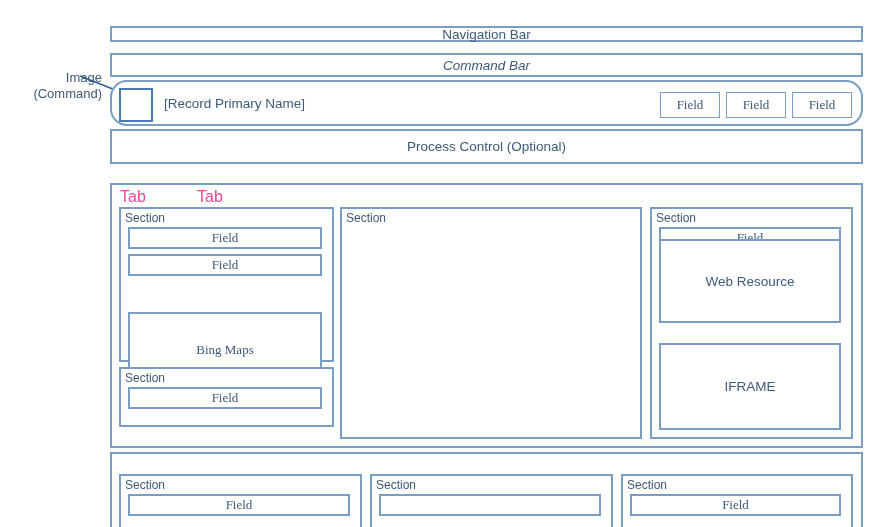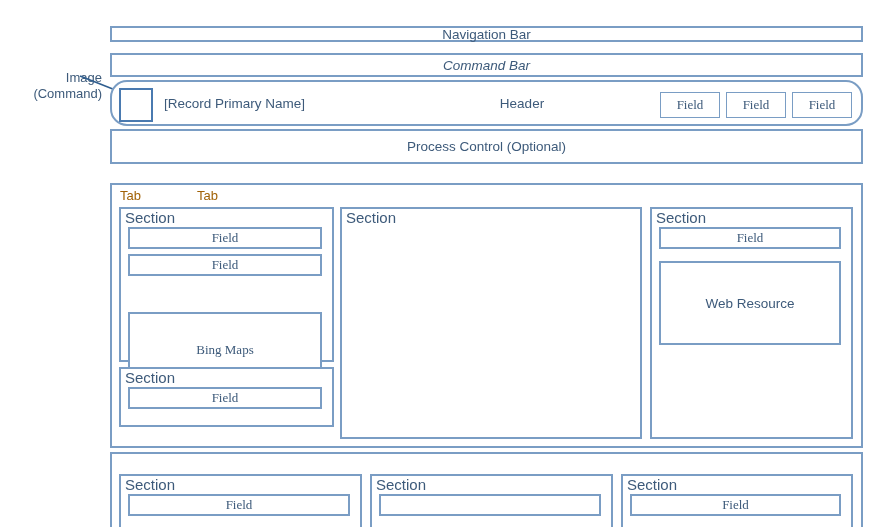--- a/index.html
+++ b/index.html
@@ -38,30 +38,30 @@
   }
 
   .t14 { font-size: 13.5px; }
   .t13 { font-size: 13px; font-family: Liberation Serif, serif; }
 
   
   .sec-label {
     position: absolute;
     top: 2px;
     left: 4px;
-    font-size: 15px;
+    font-size: 12px;
     line-height: 14px;
     color: #3d5a7a;
     white-space: nowrap;
   }
 
   .tab-label {
     position: absolute;
-    font-size: 13px;
-    color: #a16207;
+    font-size: 16px;
+    color: #ec4899;
     white-space: nowrap;
   }
 
   .anno {
     position: absolute;
     font-size: 13px;
     line-height: 16px;
     color: #3d5a7a;
     text-align: right;
     white-space: nowrap;
@@ -100,21 +100,20 @@
 <div class="wf ctr t14" style="left:110px; top:53px; width:753px; height:24px;font-style:italic;">
   <span>Command Bar</span>
 </div>
 
 <div class="wf" style="left:110px; top:80px; width:753px; height:46px;border-radius:17px;">
 
   <div class="wf-strong" style="position:absolute; box-sizing:border-box; left:7px; top:6px; width:34px; height:34px; background:#ffffff;"></div>
 
   <div class="t14" style="position:absolute; left:52px; top:14px;">[Record Primary Name]</div>
 
-  <div class="t14" style="position:absolute; left:320px; top:14px; width:180px; text-align:center;">Header</div>
 
   <div class="wf wf-thin ctr t13" style="left:548px; top:10px; width:60px; height:26px;">
     <span>Field</span>
   </div>
   <div class="wf wf-thin ctr t13" style="left:614px; top:10px; width:60px; height:26px;">
     <span>Field</span>
   </div>
   <div class="wf wf-thin ctr t13" style="left:680px; top:10px; width:60px; height:26px;">
     <span>Field</span>
   </div>
@@ -153,22 +152,25 @@
   <div class="wf" style="left:228px; top:22px; width:302px; height:232px;">
     <div class="sec-label">Section</div>
   </div>
 
   <div class="wf" style="left:538px; top:22px; width:203px; height:232px;">
     <div class="sec-label">Section</div>
 
     <div class="wf ctr t13" style="left:7px; top:18px; width:182px; height:22px;">
       <span>Field</span>
     </div>
-    <div class="wf ctr t14" style="left:7px; top:52px; width:182px; height:84px;">
+    <div class="wf ctr t14" style="left:7px; top:30px; width:182px; height:84px;">
       <span>Web Resource</span>
+    </div>
+    <div class="wf ctr t14" style="left:7px; top:134px; width:182px; height:87px;">
+      <span>IFRAME</span>
     </div>
   </div>
 </div>
 
 <div class="wf" style="left:110px; top:452px; width:753px; height:90px;">
 
   <div class="wf" style="left:7px; top:20px; width:243px; height:60px;">
     <div class="sec-label">Section</div>
     <div class="wf ctr t13" style="left:7px; top:18px; width:222px; height:22px;">
       <span>Field</span>

